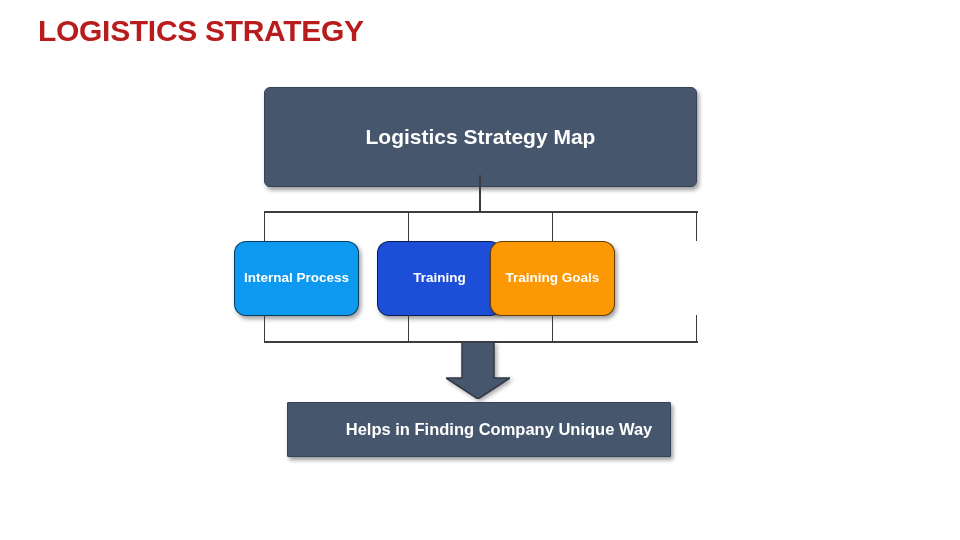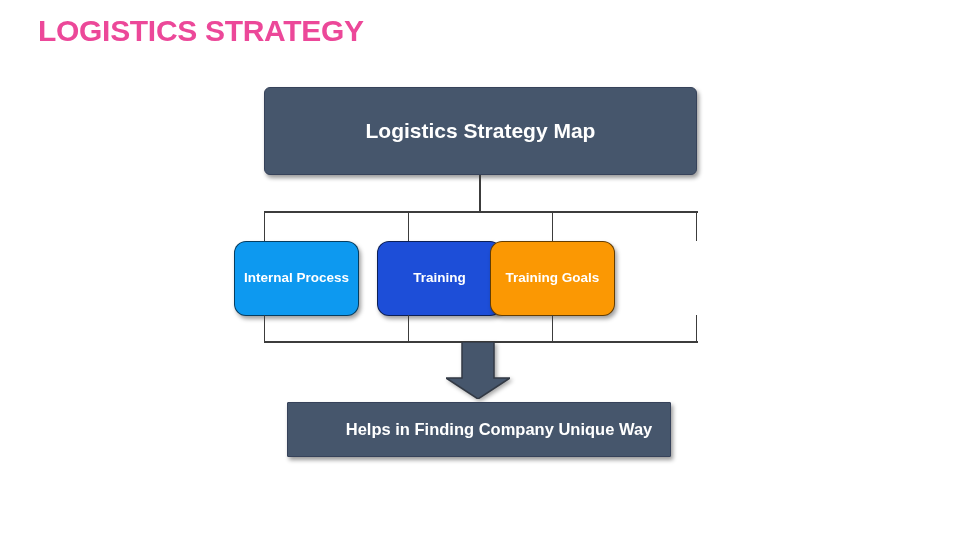--- a/index.html
+++ b/index.html
@@ -27,21 +27,21 @@
     display: flex;
     align-items: center;
     justify-content: center;
     text-align: center;
     color: #ffffff;
     font-weight: 700;
     box-sizing: border-box;
   }
   .root-node {
     left: 264px; top: 87px;
-    width: 433px; height: 88px;
+    width: 433px; height: 100px;
     border-radius: 6px;
     border: 1.5px solid #36425A;
     font-size: 21px;
     box-shadow: 2px 3px 4px rgba(0,0,0,0.40);
   }
   .branch-node {
     top: 241px;
     width: 125px; height: 75px;
     border-radius: 12px;
     border: 1.5px solid rgba(0,0,0,0.60);
@@ -80,21 +80,21 @@
     left: 446px; top: 342px;
     width: 64px; height: 57px;
     filter: drop-shadow(2px 2px 2px rgba(0,0,0,0.35));
   }
 </style>
 </head>
 <body>
 
 <div class="slide" style="background: rgb(255, 255, 255);">
 
-  <h1 class="slide-title" style="color: #ec4899; text-align: center;">LOGISTICS STRATEGY</h1>
+  <h1 class="slide-title" style="color: #b91c1c; text-align: center;">LOGISTICS STRATEGY</h1>
 
   <div class="node root-node" style="background: rgb(70, 86, 108);">
     <span>Logistics Strategy Map</span>
   </div>
 
   <div class="connector v-line conn-root-v" style="background: rgb(60, 60, 60);"></div>
   <div class="connector h-line conn-top-h" style="background: rgb(60, 60, 60);"></div>
   <div class="connector v-line stub-top stub-x0" style="background: rgb(60, 60, 60);"></div>
   <div class="connector v-line stub-top stub-x1" style="background: rgb(60, 60, 60);"></div>
   <div class="connector v-line stub-top stub-x2" style="background: rgb(60, 60, 60);"></div>

